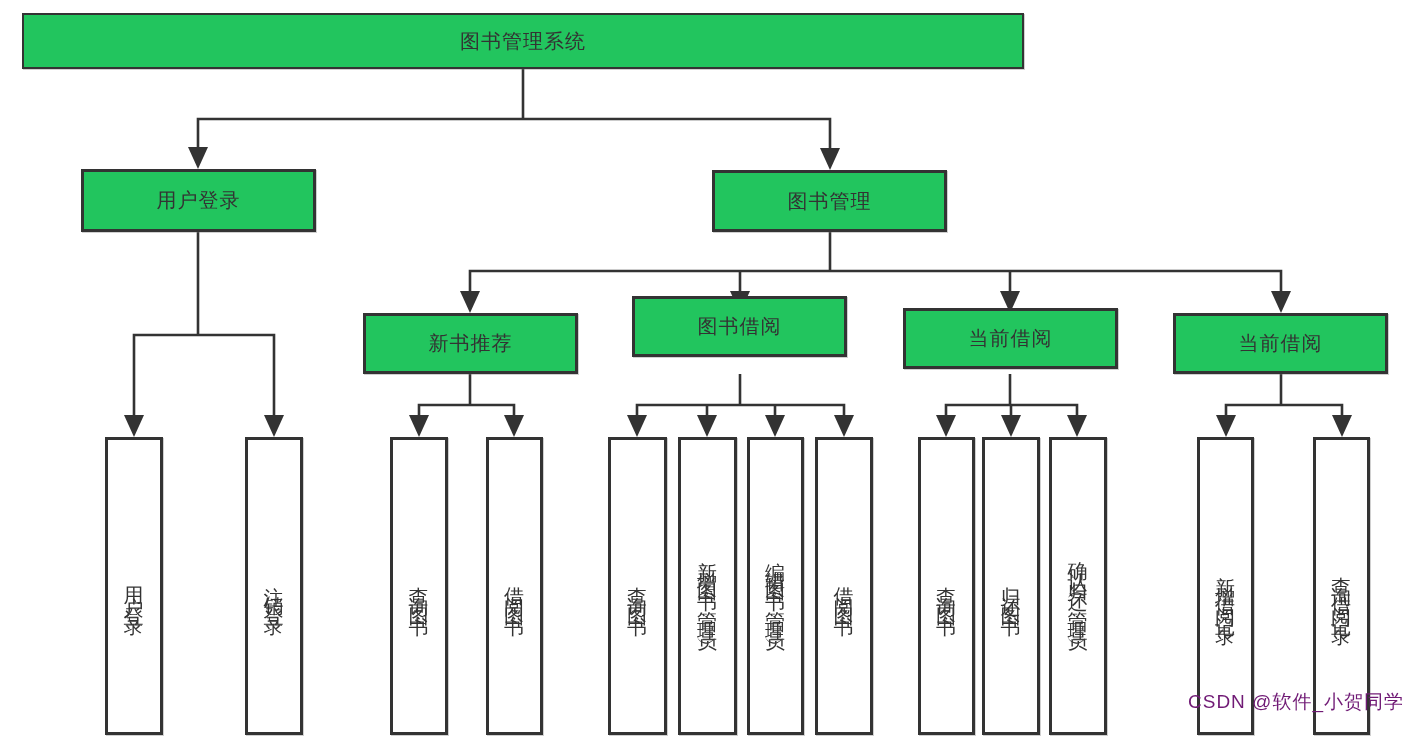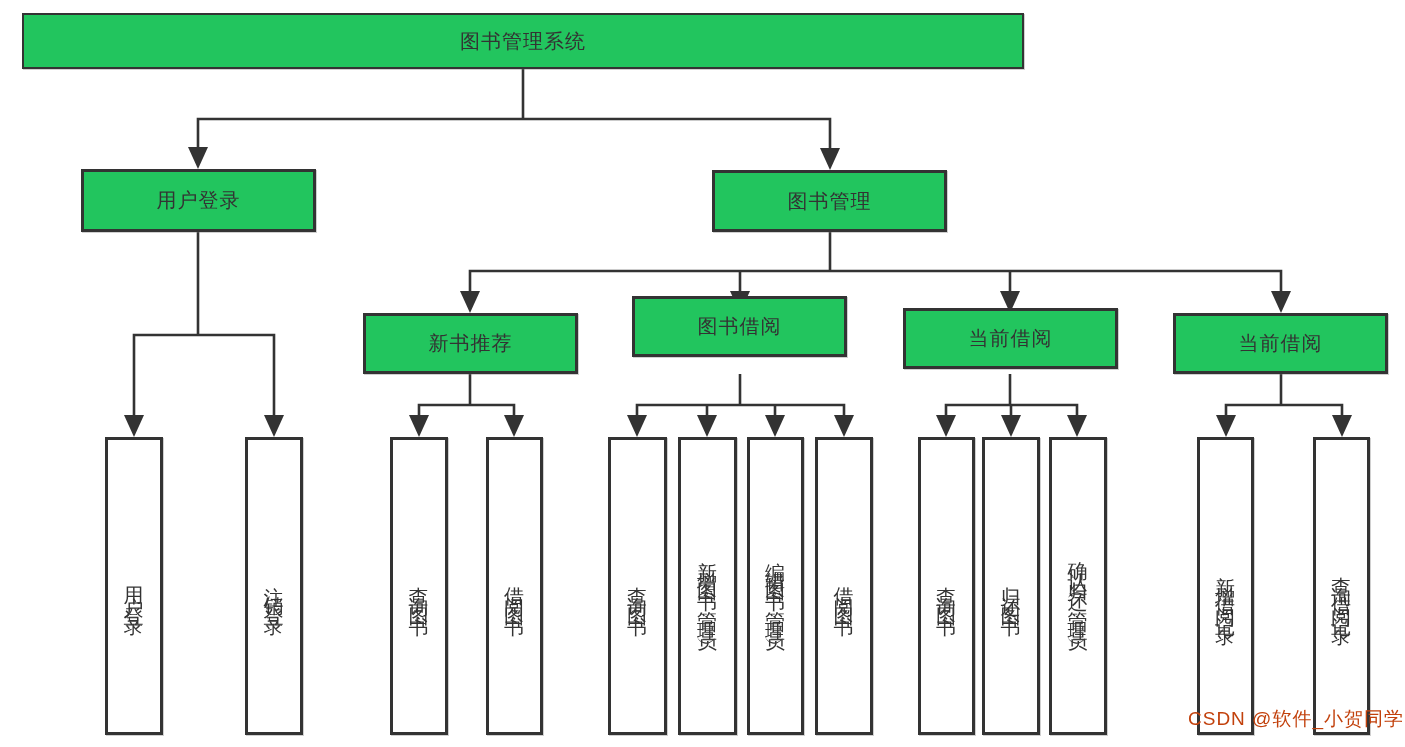--- a/index.html
+++ b/index.html
@@ -44,23 +44,23 @@
     writing-mode: vertical-rl;
     font-size: 20px;
     letter-spacing: 10px;
     line-height: 1;
     color: #333333;
     margin-top: 10px; 
   }
   .watermark {
     position: absolute;
     left: 1188px;
-    top: 706px;
+    top: 689px;
     font-size: 19px;
-    color: #c2410c;
+    color: #701a75;
     letter-spacing: 1px;
     white-space: nowrap;
   }
 </style>
 </head>
 <body>
 
 <div class="canvas">
 
   <svg class="connectors" id="connectors" viewBox="0 0 1405 747" xmlns="http://www.w3.org/2000/svg">

